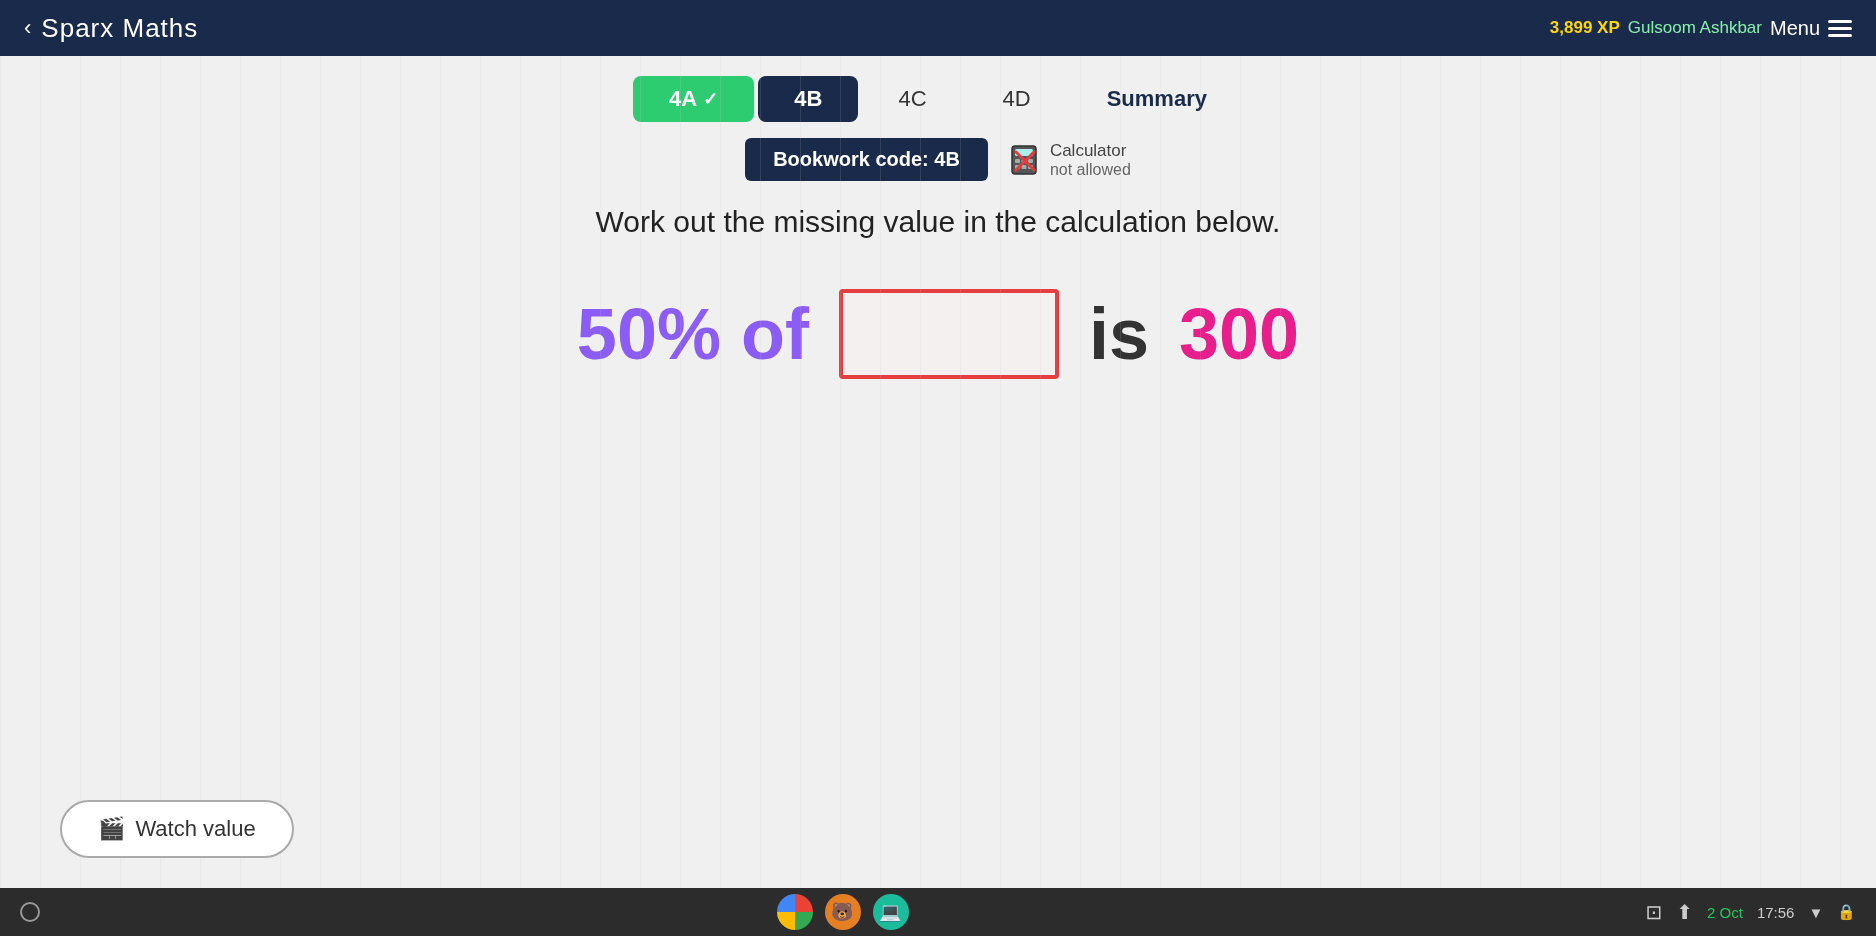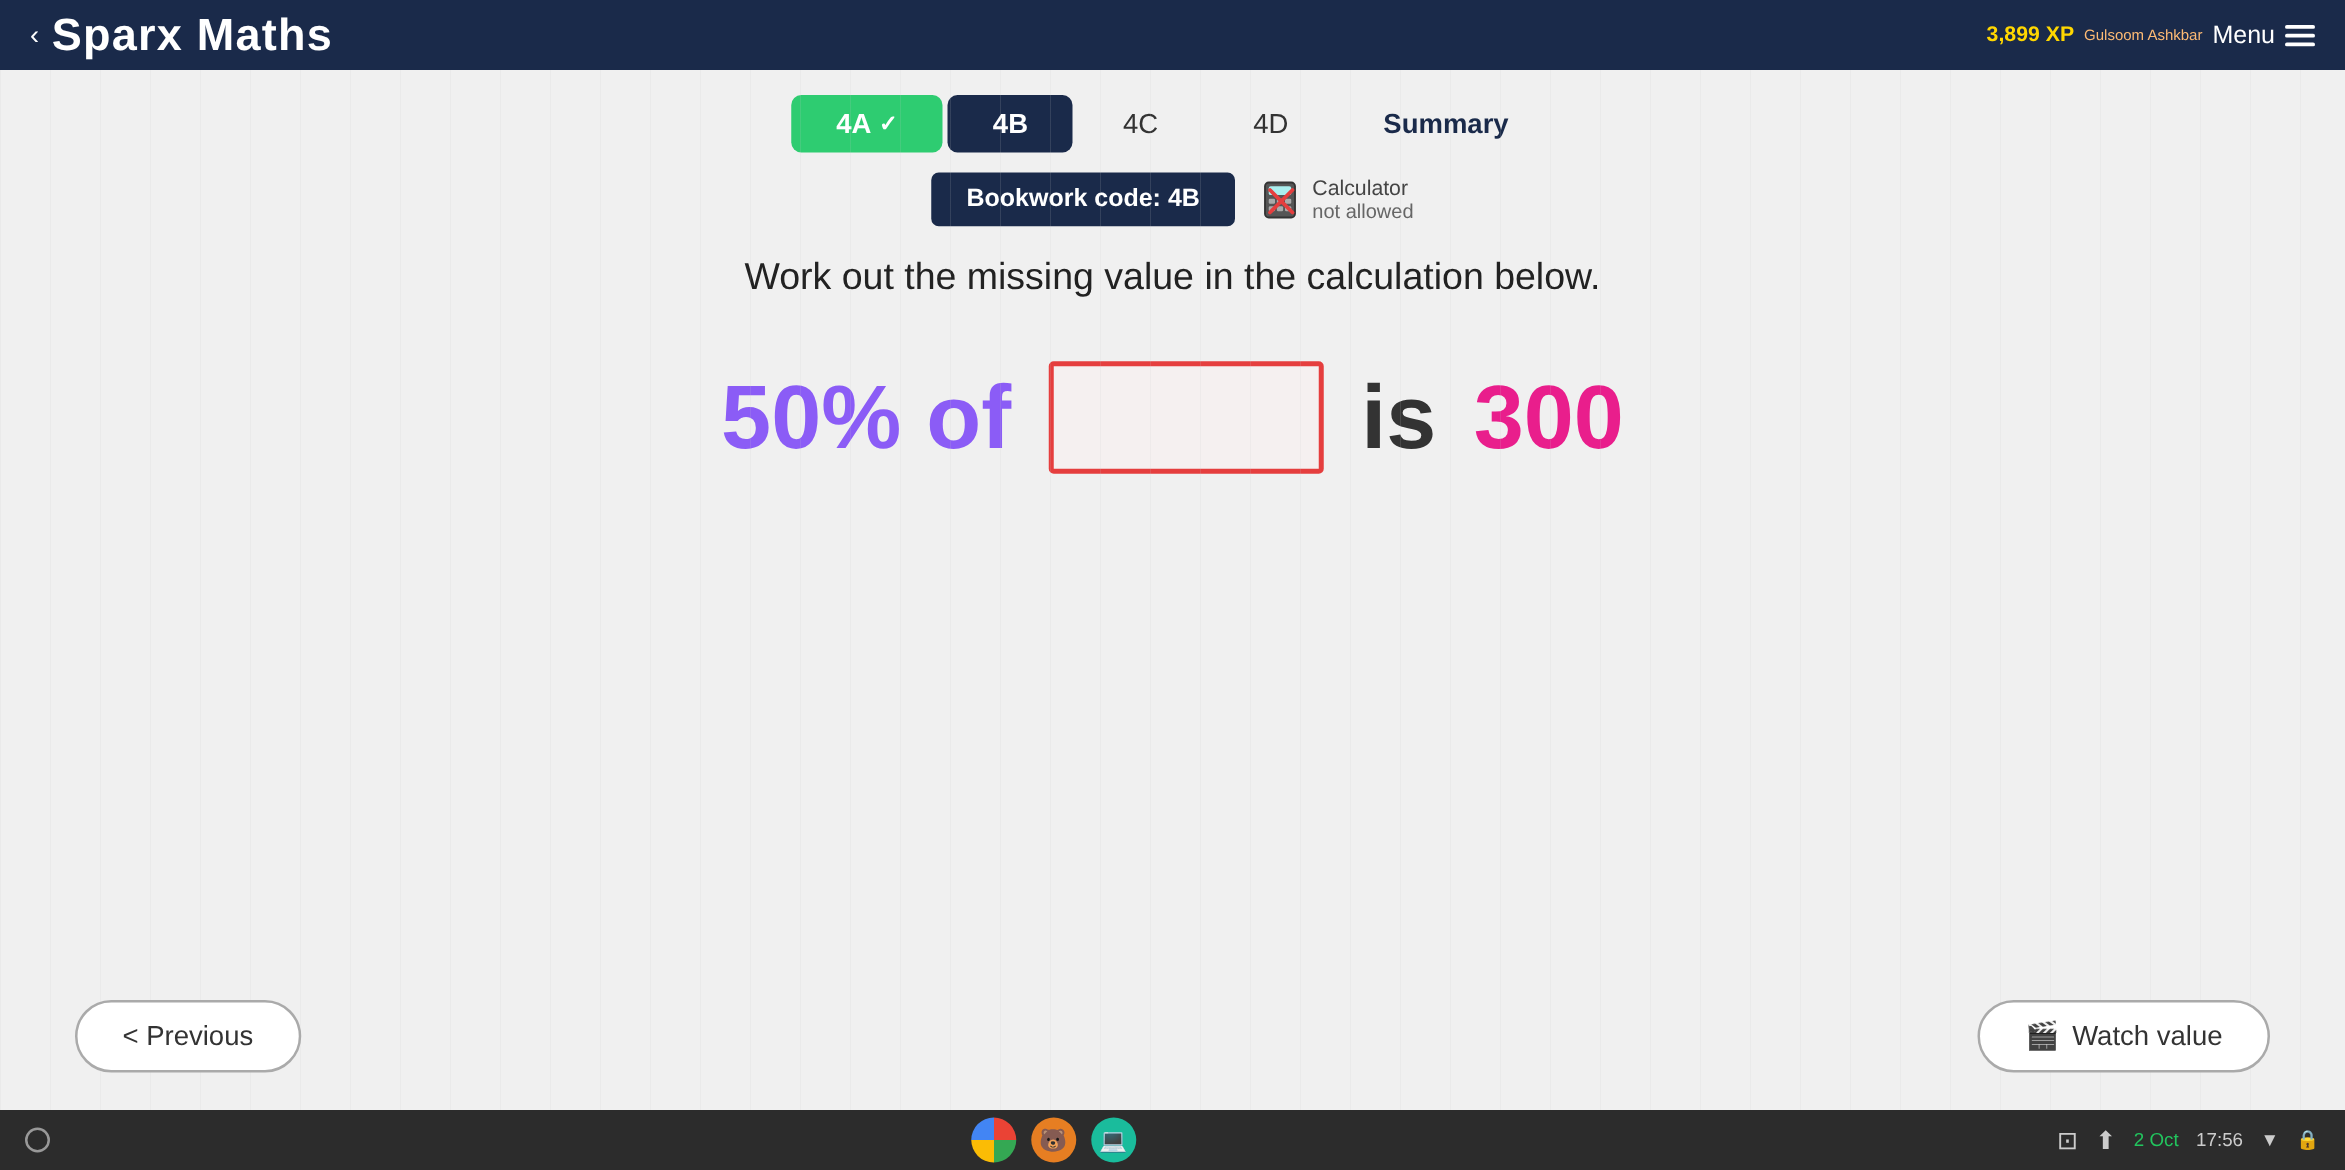--- a/index.html
+++ b/index.html
@@ -29,39 +29,39 @@
       align-items: center;
       gap: 10px;
     }
     .back-arrow {
       color: white;
       font-size: 22px;
       cursor: pointer;
     }
     .brand-title {
       color: white;
-      font-size: 36px;
-      font-weight: 700;
+      font-size: 26px;
+      font-weight: 400;
       letter-spacing: 1px;
     }
     .top-bar-right {
       display: flex;
       align-items: center;
       gap: 8px;
       color: white;
       font-size: 16px;
     }
     .xp-badge {
       color: #ffd700;
       font-weight: 700;
       font-size: 17px;
     }
     .user-name {
-      color: #fdba74;
-      font-size: 12px;
+      color: #86efac;
+      font-size: 17px;
     }
     .menu-btn {
       color: white;
       font-size: 20px;
       cursor: pointer;
       display: flex;
       align-items: center;
       gap: 8px;
     }
     .hamburger {
@@ -404,23 +404,20 @@
   <div class="question-text">Work out the missing value in the calculation below.</div>
 
   <div class="math-expression">
     <span class="math-part">50% of</span>
     <div class="math-box"></div>
     <span class="math-is">is</span>
     <span class="math-answer">300</span>
   </div>
 
   <div class="bottom-row">
-    <button class="prev-btn">
-      <span>&lt; Previous</span>
-    </button>
     <button class="watch-video-btn">
       <span class="video-icon">
         
         🎬
       </span>
       <span>Watch value</span>
     </button>
   </div>
 </div>
 

